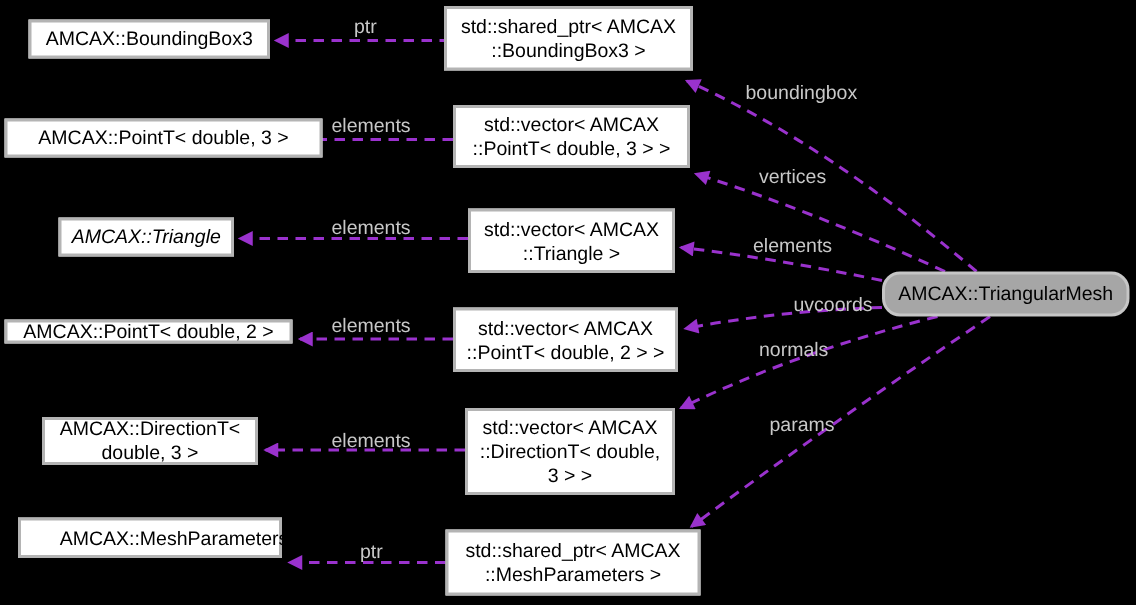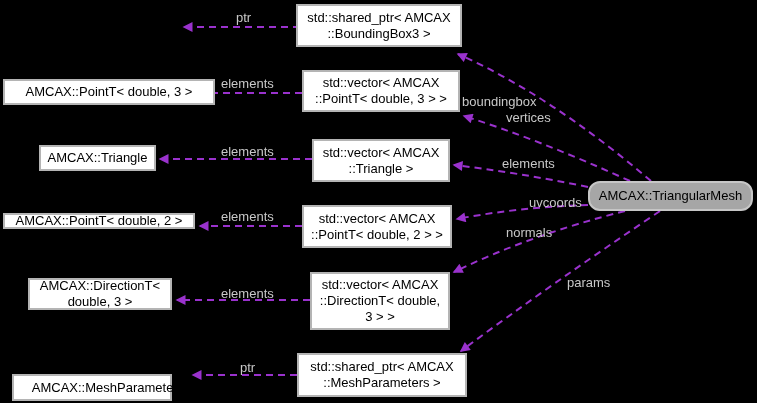--- a/index.html
+++ b/index.html
@@ -34,47 +34,47 @@
     cursor: default;
   }
   .edge-label {
     position: absolute;
     color: var(--edge-label-color, #c8c8c8);
     font-size: 13px; line-height: 14px; white-space: nowrap; text-align: right;
   }
   
   .n-l1 { left: 19px;  top: 13px;  width: 161px; height: 26px; }
   .n-l2 { left: 3px;   top: 79px;  width: 212px; height: 26px; }
-  .n-l3 { left: 39px;  top: 145px; width: 117px; height: 26px; }
+  .n-l3 { left: 39px;  top: 145px; width: 117px; height: 26px; font-style: italic; }
   .n-l4 { left: 3px;   top: 213px; width: 192px; height: 16px; }
   .n-l5 { left: 28px;  top: 278px; width: 144px; height: 32px; }
-  .n-l6 { left: 12px;  top: 374px; width: 160px; height: 27px; padding-left: 32px; }
+  .n-l6 { left: 12px;  top: 345px; width: 176px; height: 27px; padding-left: 32px; }
   
   .n-m1 { left: 296px; top: 4px;   width: 166px; height: 43px; }
   .n-m2 { left: 302px; top: 70px;  width: 158px; height: 42px; }
   .n-m3 { left: 312px; top: 139px; width: 138px; height: 43px; }
   .n-m4 { left: 302px; top: 205px; width: 150px; height: 43px; }
   .n-m5 { left: 310px; top: 272px; width: 140px; height: 58px; }
   .n-m6 { left: 297px; top: 353px; width: 170px; height: 44px; }
   
   .n-r  { left: 588px; top: 181px; width: 165px; height: 30px; border-radius: 12px; }
   
   .lab-ptr1 { left: 236px; top: 11px;  }
   .lab-el2  { left: 221px; top: 77px;  }
   .lab-el3  { left: 221px; top: 145px; }
   .lab-el4  { left: 221px; top: 210px; }
   .lab-el5  { left: 221px; top: 287px; }
   .lab-ptr6 { left: 240px; top: 361px; }
   
-  .lab-bb   { left: 462px; top: 55px; margin-top: 40px;  }
+  .lab-bb   { left: 497px; top: 55px;  }
   .lab-vt   { left: 506px; top: 111px; }
   .lab-tr   { left: 502px; top: 157px; }
   .lab-uv   { left: 501px; top: 196px; margin-left: 28px; }
   .lab-nm   { left: 506px; top: 226px; }
-  .lab-pm   { left: 535px; top: 276px; padding-left: 32px; }
+  .lab-pm   { left: 481px; top: 276px; padding-left: 32px; }
 </style>
 </head>
 <body>
 
 <div id="graph">
 
   <svg id="edges" width="757" height="403" viewBox="0 0 757 403" aria-hidden="true">
     <defs>
       <marker id="ah" viewBox="0 0 10 10" refX="8.5" refY="5" markerWidth="13" markerHeight="10" markerUnits="userSpaceOnUse" orient="auto">
         <path d="M0,0 L10,5 L0,10 z"></path>
@@ -89,20 +89,21 @@
     <path class="edge" d="M297,375 L193,375" marker-end="url(#ah)"></path>
 
     <path class="edge" d="M651,181 Q550,95 458,54" marker-end="url(#ah)"></path>
     <path class="edge" d="M630,181 Q540,140 464,116" marker-end="url(#ah)"></path>
     <path class="edge" d="M588,187 Q515,172 454,165" marker-end="url(#ah)"></path>
     <path class="edge" d="M588,205 Q520,207 457,219" marker-end="url(#ah)"></path>
     <path class="edge" d="M625,211 Q530,235 454,272" marker-end="url(#ah)"></path>
     <path class="edge" d="M660,211 Q550,285 461,351" marker-end="url(#ah)"></path>
   </svg>
 
+  <div class="node n-l1">AMCAX::BoundingBox3</div>
   <div class="node n-l2">AMCAX::PointT&lt; double, 3 &gt;</div>
   <div class="node n-l3">AMCAX::Triangle</div>
   <div class="node n-l4">AMCAX::PointT&lt; double, 2 &gt;</div>
   <div class="node n-l5">AMCAX::DirectionT&lt;
 double, 3 &gt;</div>
   <div class="node n-l6">AMCAX::MeshParameters</div>
 
   <div class="node n-m1">std::shared_ptr&lt; AMCAX
 ::BoundingBox3 &gt;</div>
   <div class="node n-m2">std::vector&lt; AMCAX

